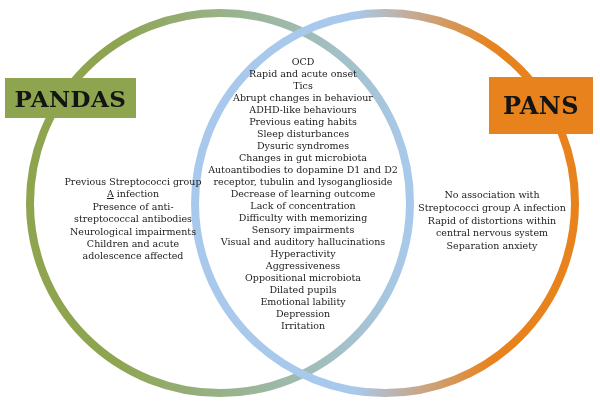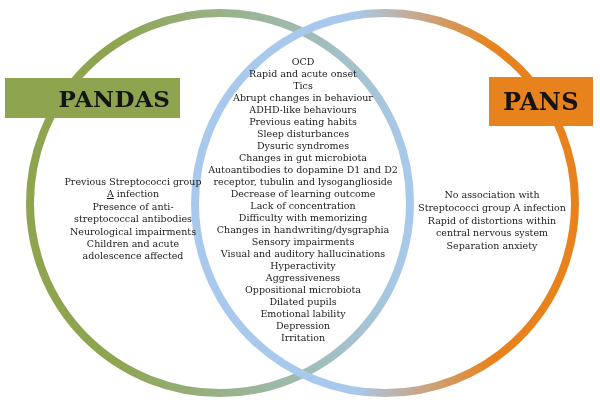--- a/index.html
+++ b/index.html
@@ -36,27 +36,26 @@
     color: #141414;
     letter-spacing: 0.5px;
   }
   .label-pandas {
     left: 5px;
     top: 78px;
     width: 131px;
     height: 40px;
     font-size: 23px;
     background: var(--pandas-green, #8EA44F);
-    padding-left: 44px;
   }
   .label-pans {
     left: 489px;
     top: 77px;
     width: 104px;
-    height: 49px;
+    height: 57px;
     font-size: 24px;
     background: var(--pans-orange, #E8821C);
   }
 
   .text-block {
     position: absolute;
     text-align: center;
     color: var(--text, #1c1c1c);
   }
   .shared-list {
@@ -134,21 +133,20 @@
       <div class="line">ADHD-like behaviours</div>
       <div class="line">Previous eating habits</div>
       <div class="line">Sleep disturbances</div>
       <div class="line">Dysuric syndromes</div>
       <div class="line">Changes in gut microbiota</div>
       <div class="line">Autoantibodies to dopamine D1 and D2</div>
       <div class="line">receptor, tubulin and lysoganglioside</div>
       <div class="line">Decrease of learning outcome</div>
       <div class="line">Lack of concentration</div>
       <div class="line">Difficulty with memorizing</div>
-      <div class="line">Changes in handwriting/dysgraphia</div>
       <div class="line">Sensory impairments</div>
       <div class="line">Visual and auditory hallucinations</div>
       <div class="line">Hyperactivity</div>
       <div class="line">Aggressiveness</div>
       <div class="line">Oppositional microbiota</div>
       <div class="line">Dilated pupils</div>
       <div class="line">Emotional lability</div>
       <div class="line">Depression</div>
       <div class="line">Irritation</div>
     </div>

